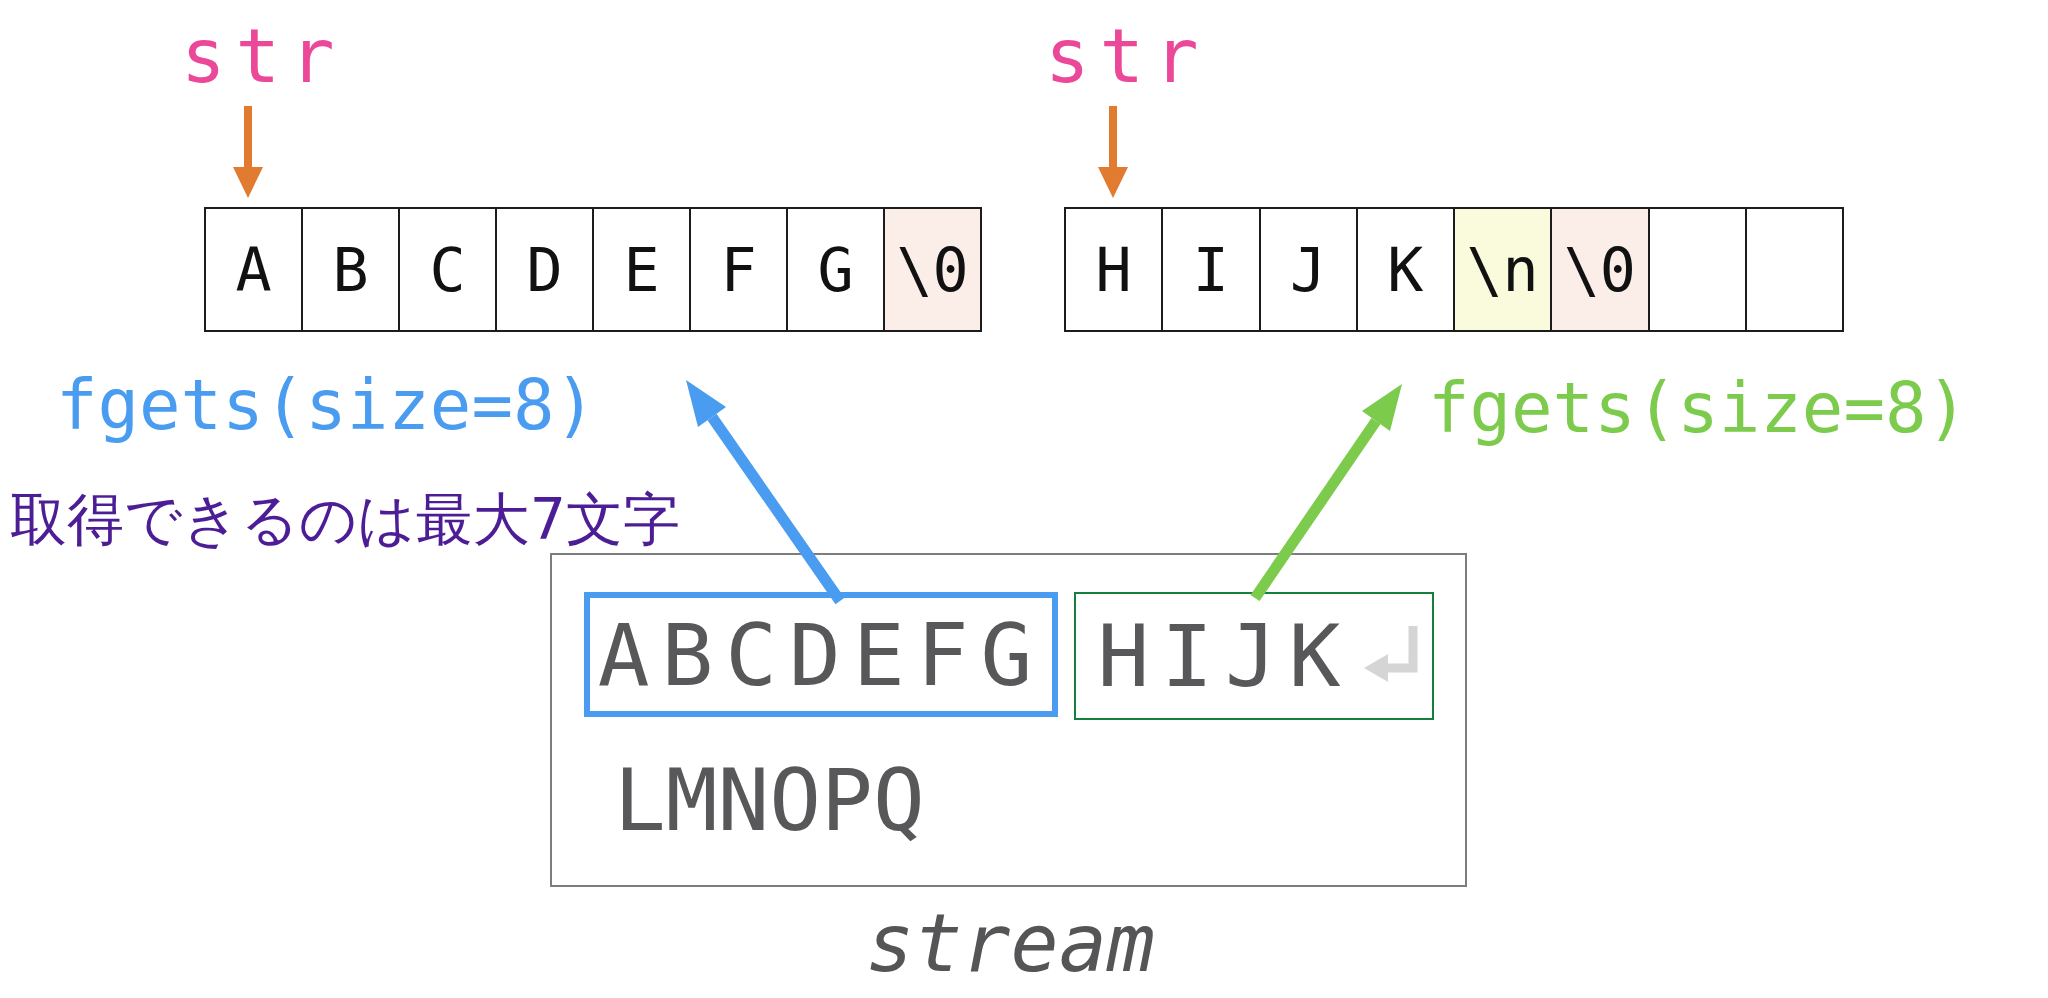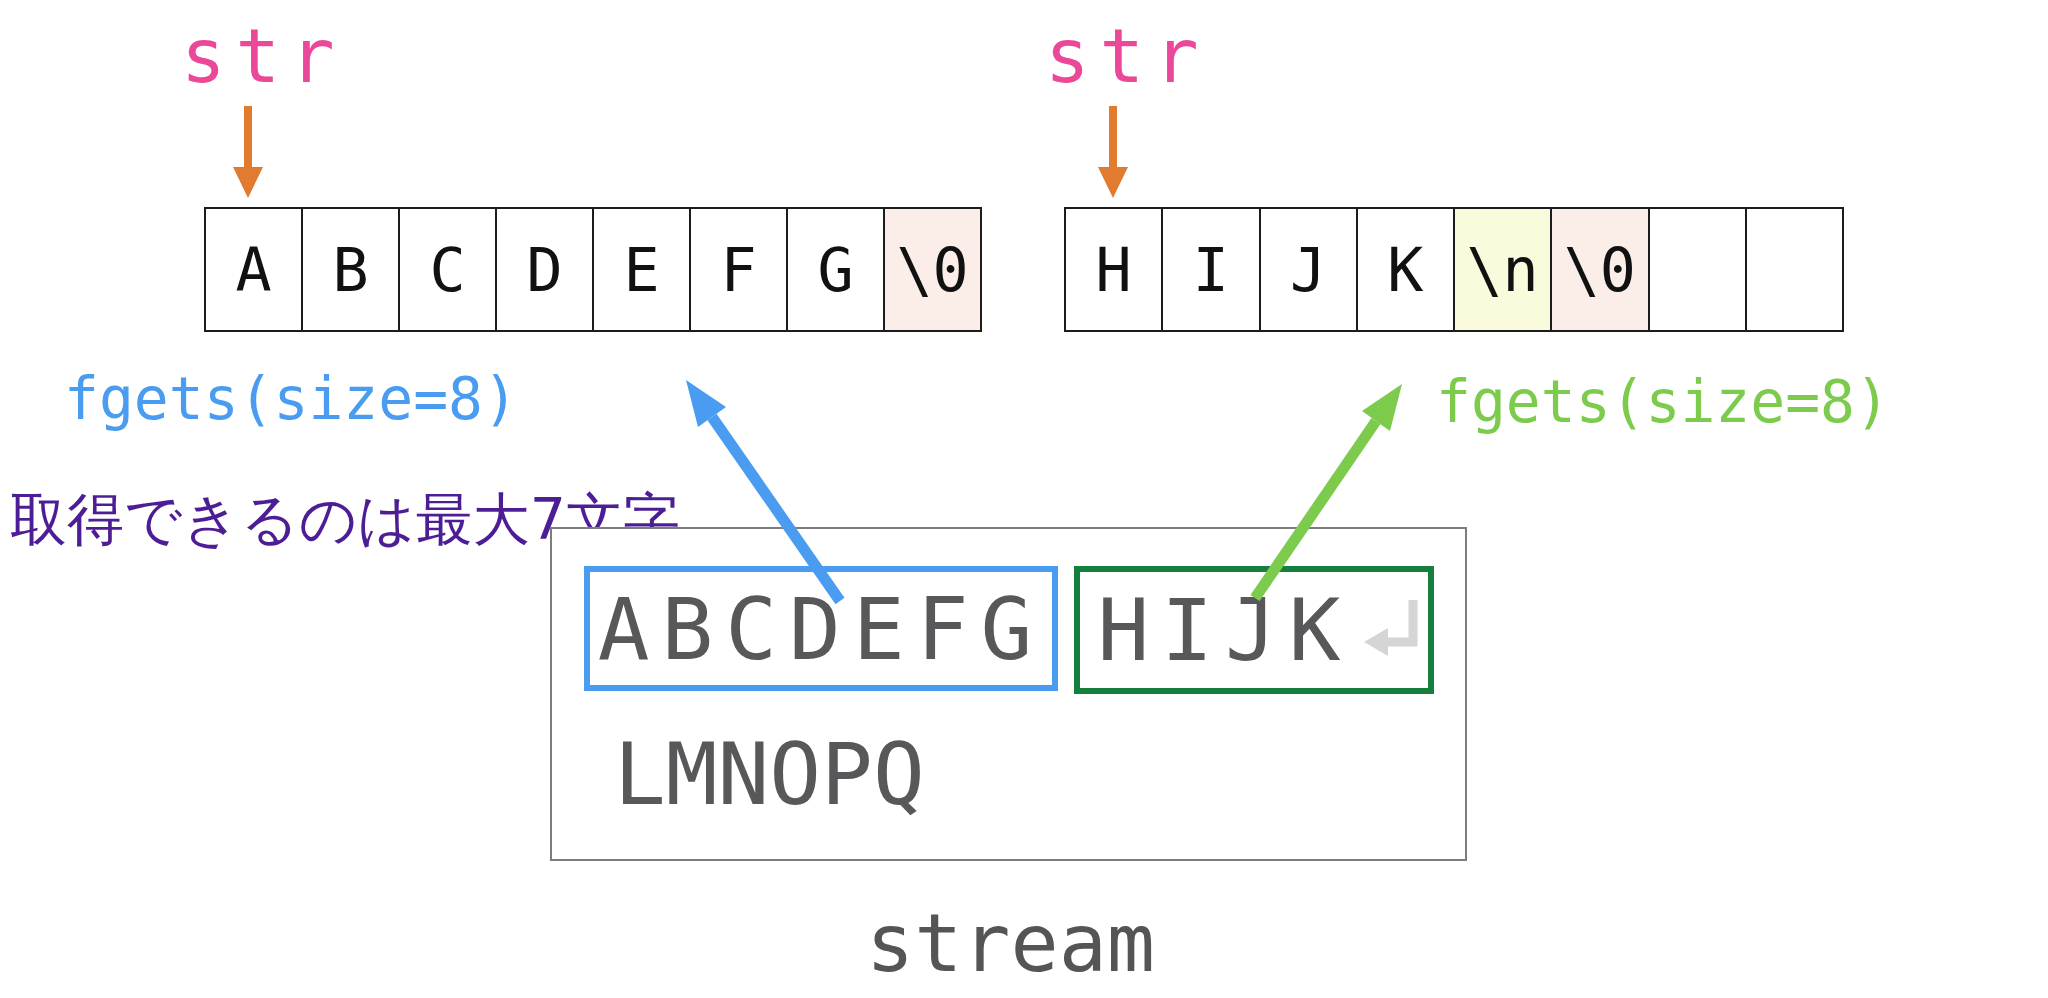--- a/index.html
+++ b/index.html
@@ -31,21 +31,21 @@
     border-right:2px solid #1c1c1c;
     display:flex;align-items:center;justify-content:center;
     font-size:60px;color:#111111;
     box-sizing:border-box;
   }
   .cell:last-child{border-right:none;}
   .cell.bg-null{background:#FBEEE8;}
   .cell.bg-newline{background:#FAFADC;}
 
   
-  .fgets-label{font-size:58px;line-height:1.1;white-space:nowrap;margin-left:8px;}
+  .fgets-label{font-size:69px;line-height:1.1;white-space:nowrap;}
   .fgets-blue{color:#4A9CF0;}
   .fgets-green{color:#7CCB4D;}
 
   .note-jp{
     font-family:"DejaVu Sans","Liberation Sans",sans-serif;
     font-size:57px;line-height:1.15;color:#4c1d95;white-space:nowrap;
   }
 
   
   .stream-box{
@@ -53,21 +53,21 @@
     background:#ffffff;
     box-sizing:border-box;
   }
   .token-rect{
     position:absolute;
     display:flex;align-items:center;justify-content:center;
     box-sizing:border-box;
     background:#ffffff;
   }
   .token-rect.blue{border:6px solid #4A9CF0;}
-  .token-rect.green{border:6px solid #15803d;padding-left:12px;}
+  .token-rect.green{border:2px solid #15803d;padding-left:12px;}
   .stream-text{
     font-size:86px;color:#58585A;line-height:1;white-space:nowrap;
   }
   .spread{letter-spacing:12px;}
   .enter-glyph{margin-left:8px;}
 
   .stream-label{
     font-size:80px;color:#555557;line-height:1.1;
   }
 
@@ -103,38 +103,38 @@
     <div class="cell"></div>
     <div class="cell"></div>
   </div>
 
   <div class="abs fgets-label fgets-blue" style="left:56px;top:368px;">fgets(size=8)</div>
 
   <div class="abs note-jp" style="left:10px;top:487px;">取得できるのは最大7文字</div>
 
   <div class="abs fgets-label fgets-green" style="left:1428px;top:371px;">fgets(size=8)</div>
 
-  <div class="abs stream-box" style="left:550px;top:527px;width:917px;height:334px;">
+  <div class="abs stream-box" style="left:550px;top:553px;width:917px;height:334px;">
 
     <div class="token-rect blue" style="left:32px;top:37px;width:474px;height:125px;">
       <span class="stream-text spread">ABCDEFG</span>
     </div>
 
     <div class="token-rect green" style="left:522px;top:37px;width:360px;height:128px;">
       <span class="stream-text spread">HIJK</span>
       <svg class="enter-glyph" width="62" height="64" viewBox="0 0 62 64">
         <path d="M52 2 L52 44 L26 44" fill="none" stroke="#D5D5D5" stroke-width="9"></path>
         <polygon points="27,30 27,58 3,44" fill="#D5D5D5"></polygon>
       </svg>
     </div>
 
     <div class="abs stream-text" style="left:62px;top:202px;">LMNOPQ</div>
   </div>
 
-  <div class="abs stream-label" style="left:866px;top:900px;">stream</div>
+  <div class="abs stream-label" style="left:866px;top:900px;font-style:italic;">stream</div>
 
   <svg class="abs arrow-layer" width="2048" height="998" viewBox="0 0 2048 998">
 
     <g>
       <line x1="248" y1="106" x2="248" y2="172" stroke="#E07B30" stroke-width="8"></line>
       <polygon points="233,167 263,167 248,198" fill="#E07B30"></polygon>
     </g>
 
     <g>
       <line x1="1113" y1="106" x2="1113" y2="172" stroke="#E07B30" stroke-width="8"></line>

